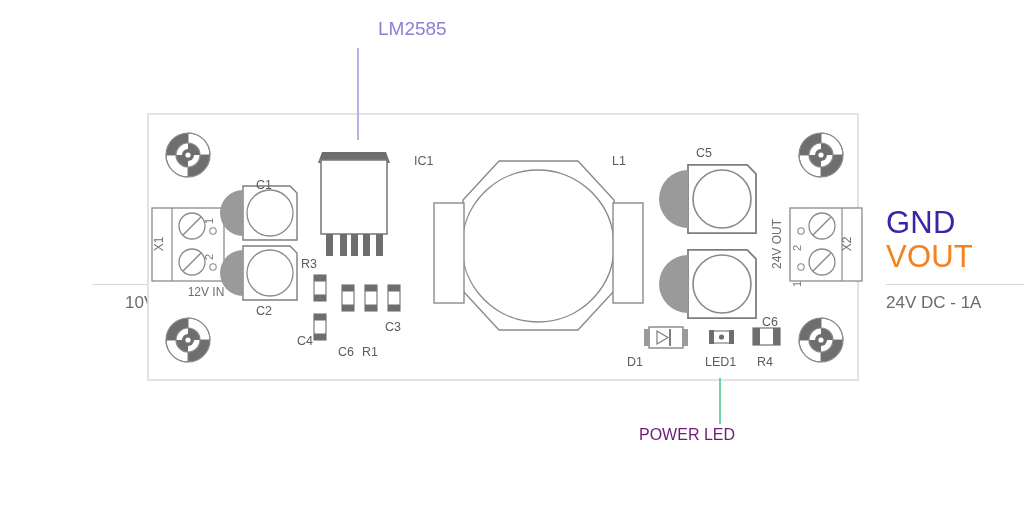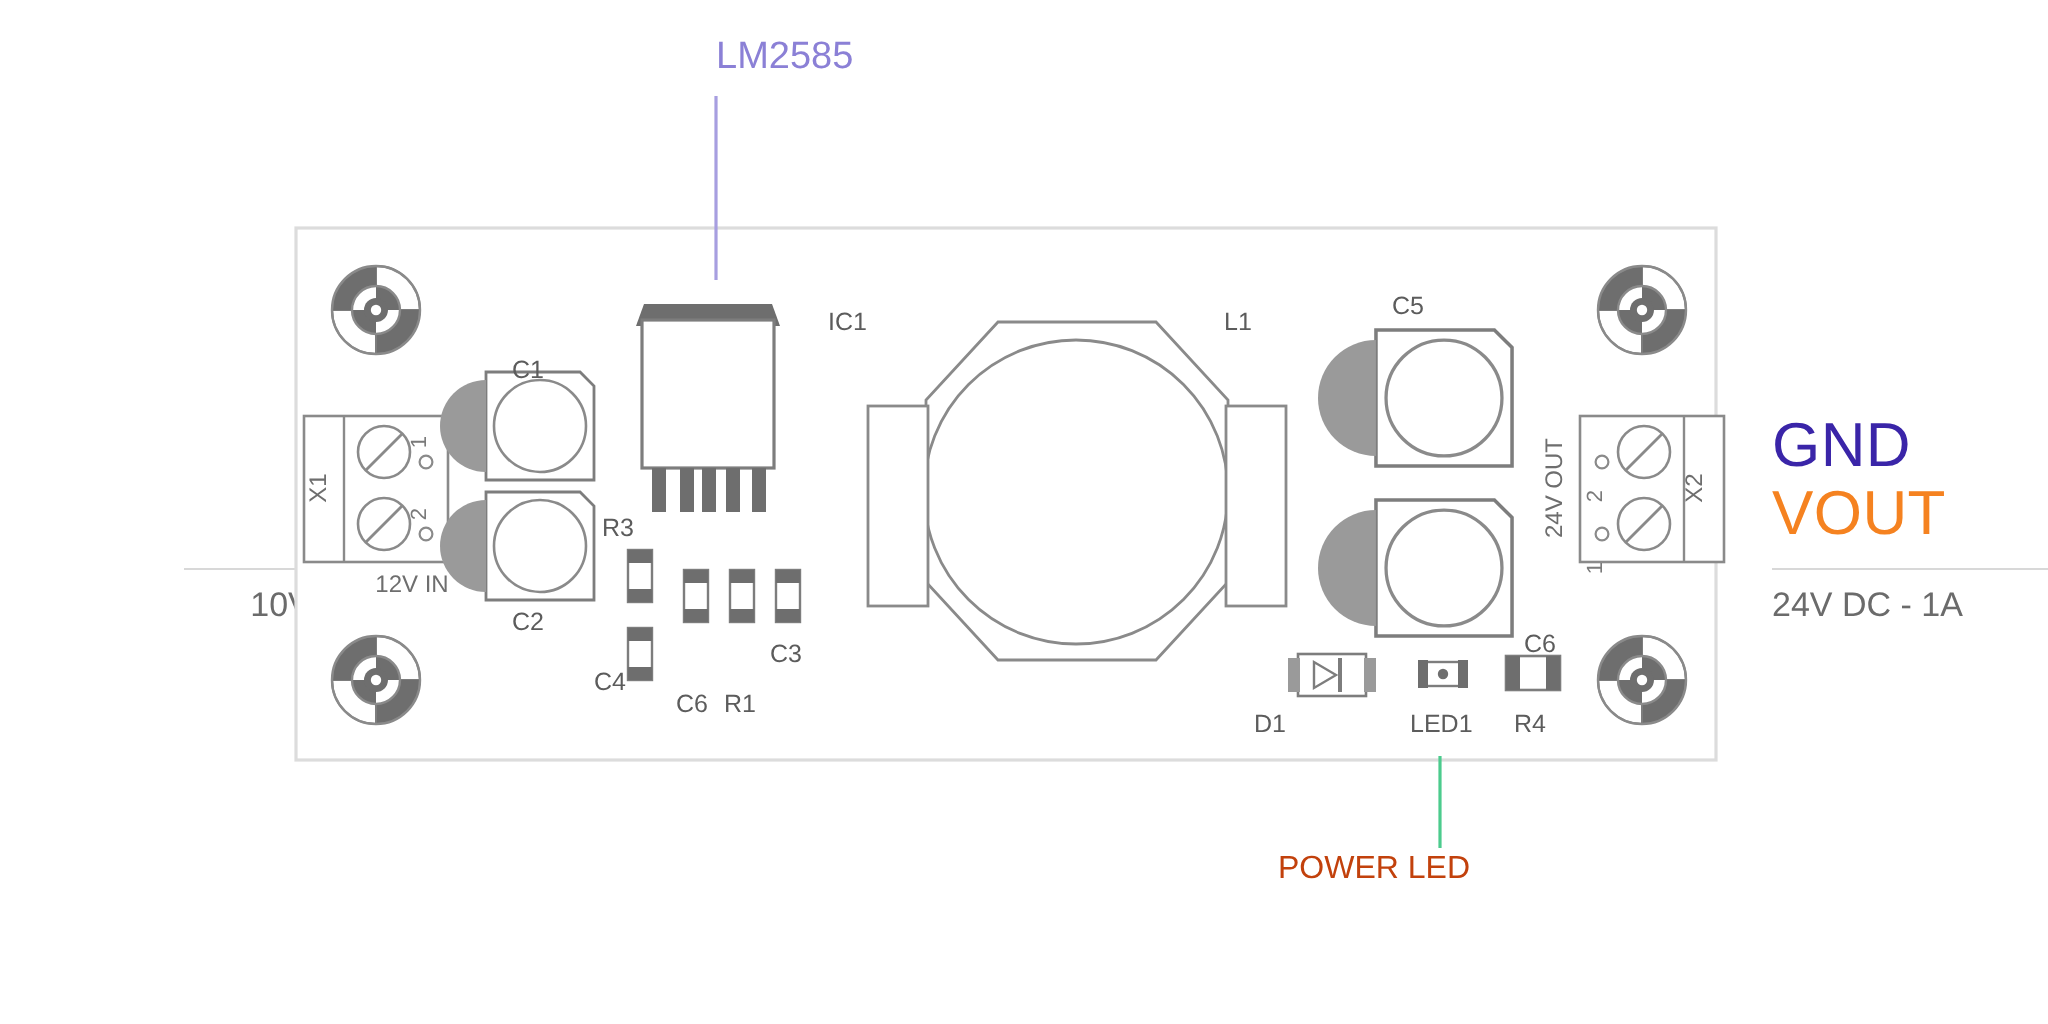--- a/index.html
+++ b/index.html
@@ -56,21 +56,21 @@
     line-height: 20px;
   }
 
   
   .callout {
     position: absolute;
     font-size: 19px;
     white-space: nowrap;
   }
   #callout-ic {
-    left: 358px;
+    left: 378px;
     top: 18px;
   }
   #callout-led {
     left: 639px;
     top: 426px;
     font-size: 16px;
   }
 
   
   text.refdes {
@@ -103,21 +103,21 @@
 
   <div class="side-block side-right">
     <div class="side-line1" style="color:#3a25a8">GND</div>
     <div class="side-line2" style="color:#f58220">VOUT</div>
     <div class="side-rule"></div>
     <div class="side-sub">24V DC - 1A</div>
   </div>
 
   <div class="callout" id="callout-ic" style="color:#8b80d6">LM2585</div>
 
-  <div class="callout" id="callout-led" style="color:#c2410c">POWER LED</div>
+  <div class="callout" id="callout-led" style="color:#701a75">POWER LED</div>
 
   <svg class="board-svg" viewBox="0 0 1024 512">
 
     <defs>
 
       <g id="mount-hole">
 
         <path d="M0,0 L0,-22 A22,22 0 0,1 22,0 Z" fill="#ffffff" stroke="#7d7d7d" stroke-width="1"></path>
         <path d="M0,0 L22,0 A22,22 0 0,1 0,22 Z" fill="#6e6e6e"></path>
         <path d="M0,0 L0,22 A22,22 0 0,1 -22,0 Z" fill="#ffffff" stroke="#7d7d7d" stroke-width="1"></path>

